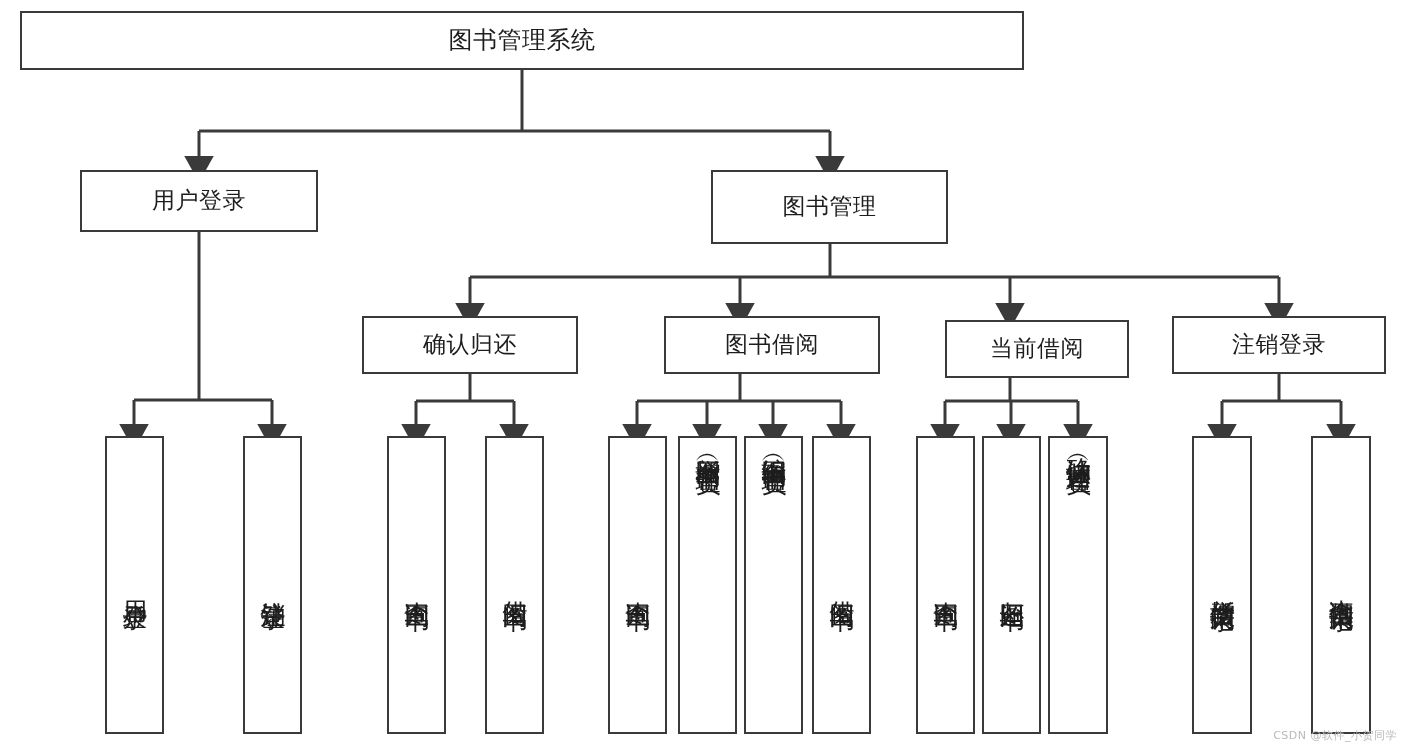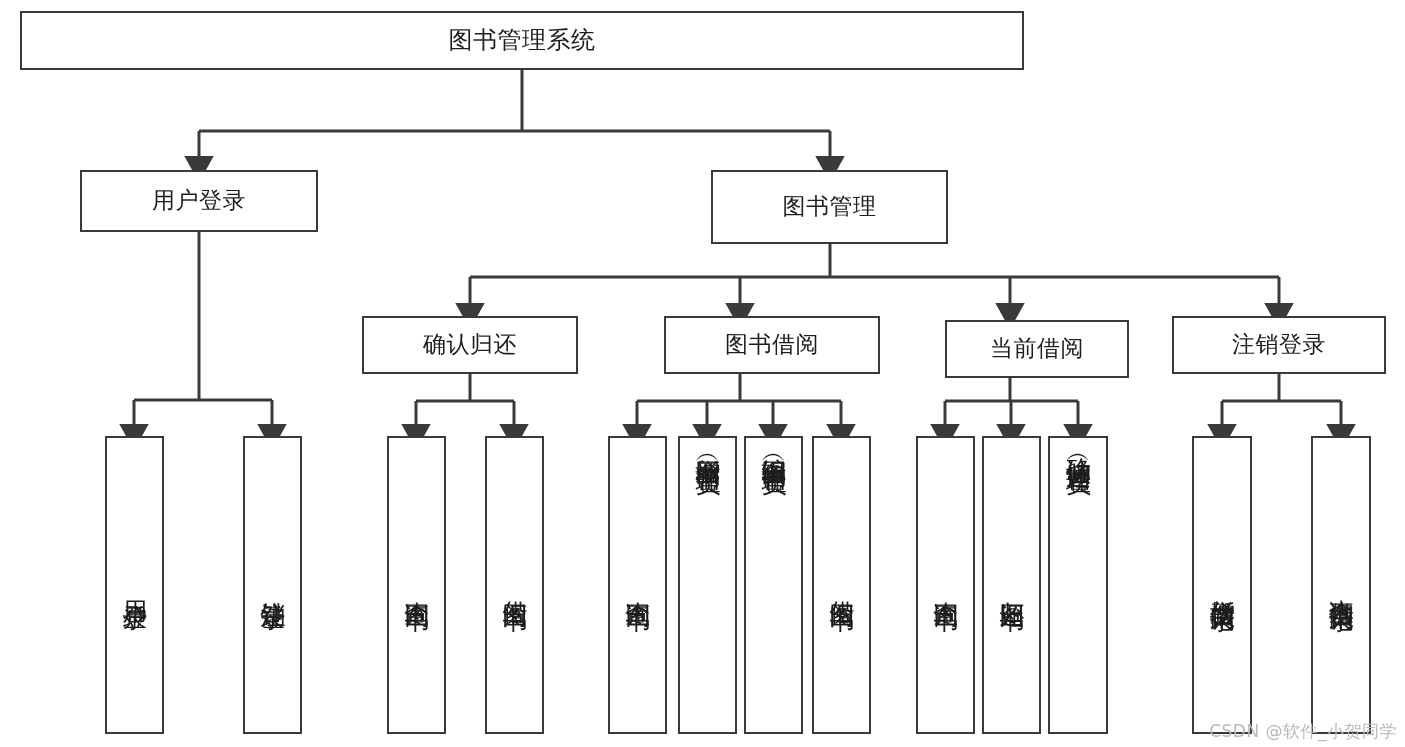--- a/index.html
+++ b/index.html
@@ -72,21 +72,21 @@
     stroke-width: 3;
     fill: none;
   }
   .edge-head {
     fill: #3a3a3a;
   }
   #watermark {
     position: absolute;
     right: 8px;
     bottom: 4px;
-    font-size: 17px;
+    font-size: 11px;
     color: #b9b9b9;
     white-space: nowrap;
     letter-spacing: 0.5px;
   }
 </style>
 </head>
 <body>
 
 <div id="canvas">
 

